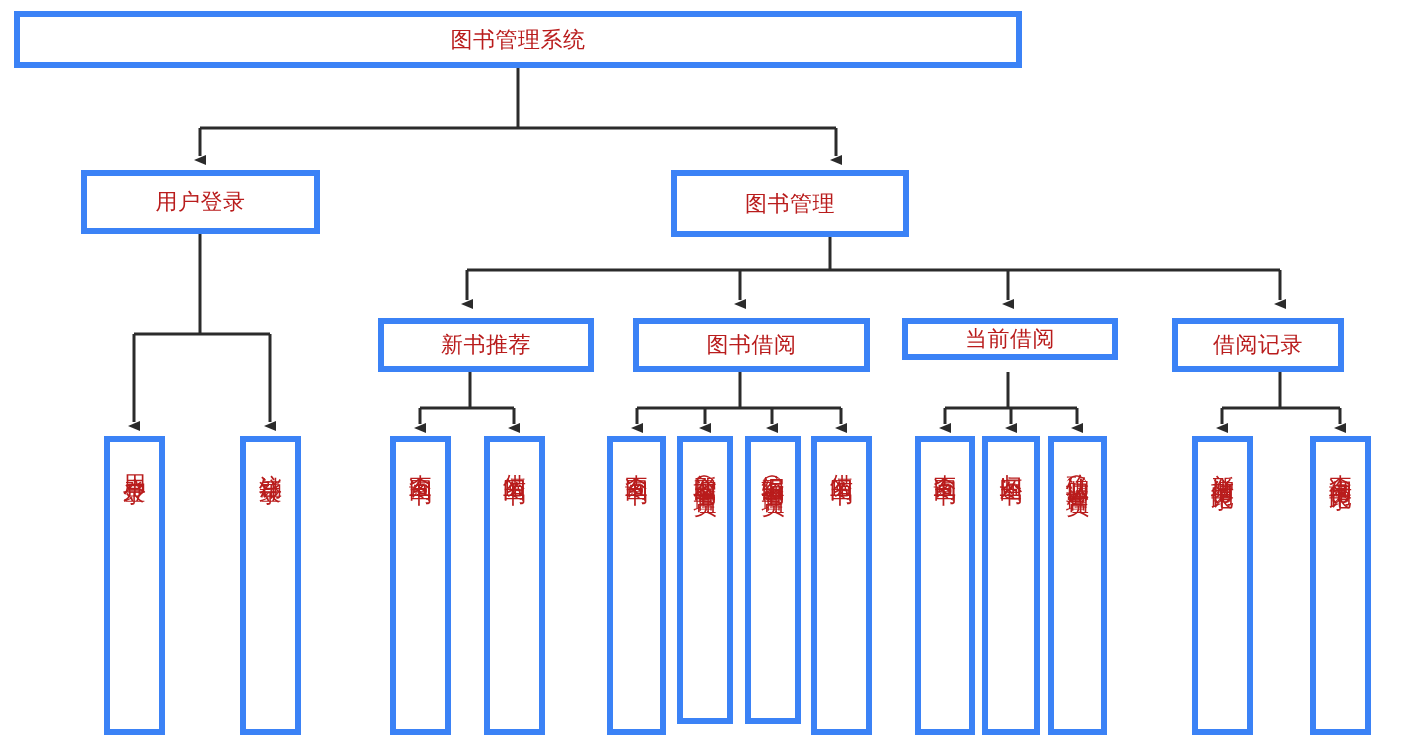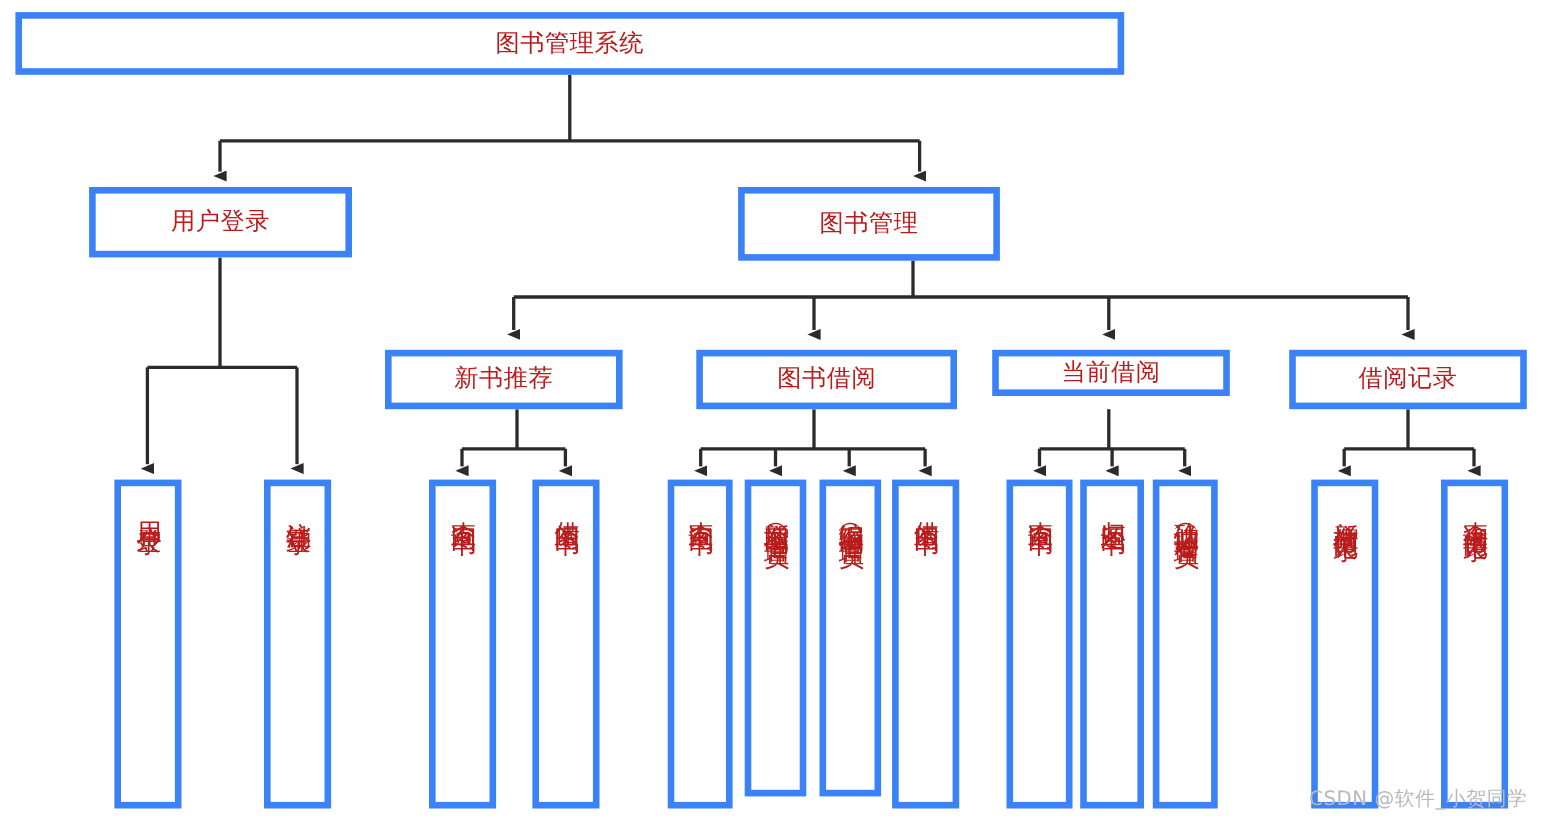--- a/index.html
+++ b/index.html
@@ -128,30 +128,30 @@
     <span class="node-label">图书管理系统</span>
   </div>
 
   <div class="node horiz" style="left:81px; top:170px; width:239px; height:64px;">
     <span class="node-label">用户登录</span>
   </div>
   <div class="node horiz" style="left:671px; top:170px; width:238px; height:67px;">
     <span class="node-label">图书管理</span>
   </div>
 
-  <div class="node horiz" style="left:350px; top:318px; width:216px; height:54px;">
+  <div class="node horiz" style="left:378px; top:318px; width:216px; height:54px;">
     <span class="node-label">新书推荐</span>
   </div>
   <div class="node horiz" style="left:633px; top:318px; width:237px; height:54px;">
     <span class="node-label">图书借阅</span>
   </div>
   <div class="node horiz" style="left:902px; top:318px; width:216px; height:42px;">
     <span class="node-label">当前借阅</span>
   </div>
-  <div class="node horiz" style="left:1172px; top:318px; width:216px; height:54px;">
+  <div class="node horiz" style="left:1172px; top:318px; width:172px; height:54px;">
     <span class="node-label">借阅记录</span>
   </div>
 
   <div class="node vert" style="left:104px; top:436px; width:61px; height:299px;">
     <span class="node-label">用户登录</span>
   </div>
   <div class="node vert" style="left:240px; top:436px; width:61px; height:299px;">
     <span class="node-label">注销登录</span>
   </div>
 
@@ -185,14 +185,13 @@
     <span class="node-label">确认归还（管理员）</span>
   </div>
 
   <div class="node vert" style="left:1192px; top:436px; width:61px; height:299px;">
     <span class="node-label">新增借阅记录</span>
   </div>
   <div class="node vert" style="left:1310px; top:436px; width:61px; height:299px;">
     <span class="node-label">查询借阅记录</span>
   </div>
 
-  <div id="watermark">CSDN @软件_小贺同学</div>
 </div>
 
 </body></html>

